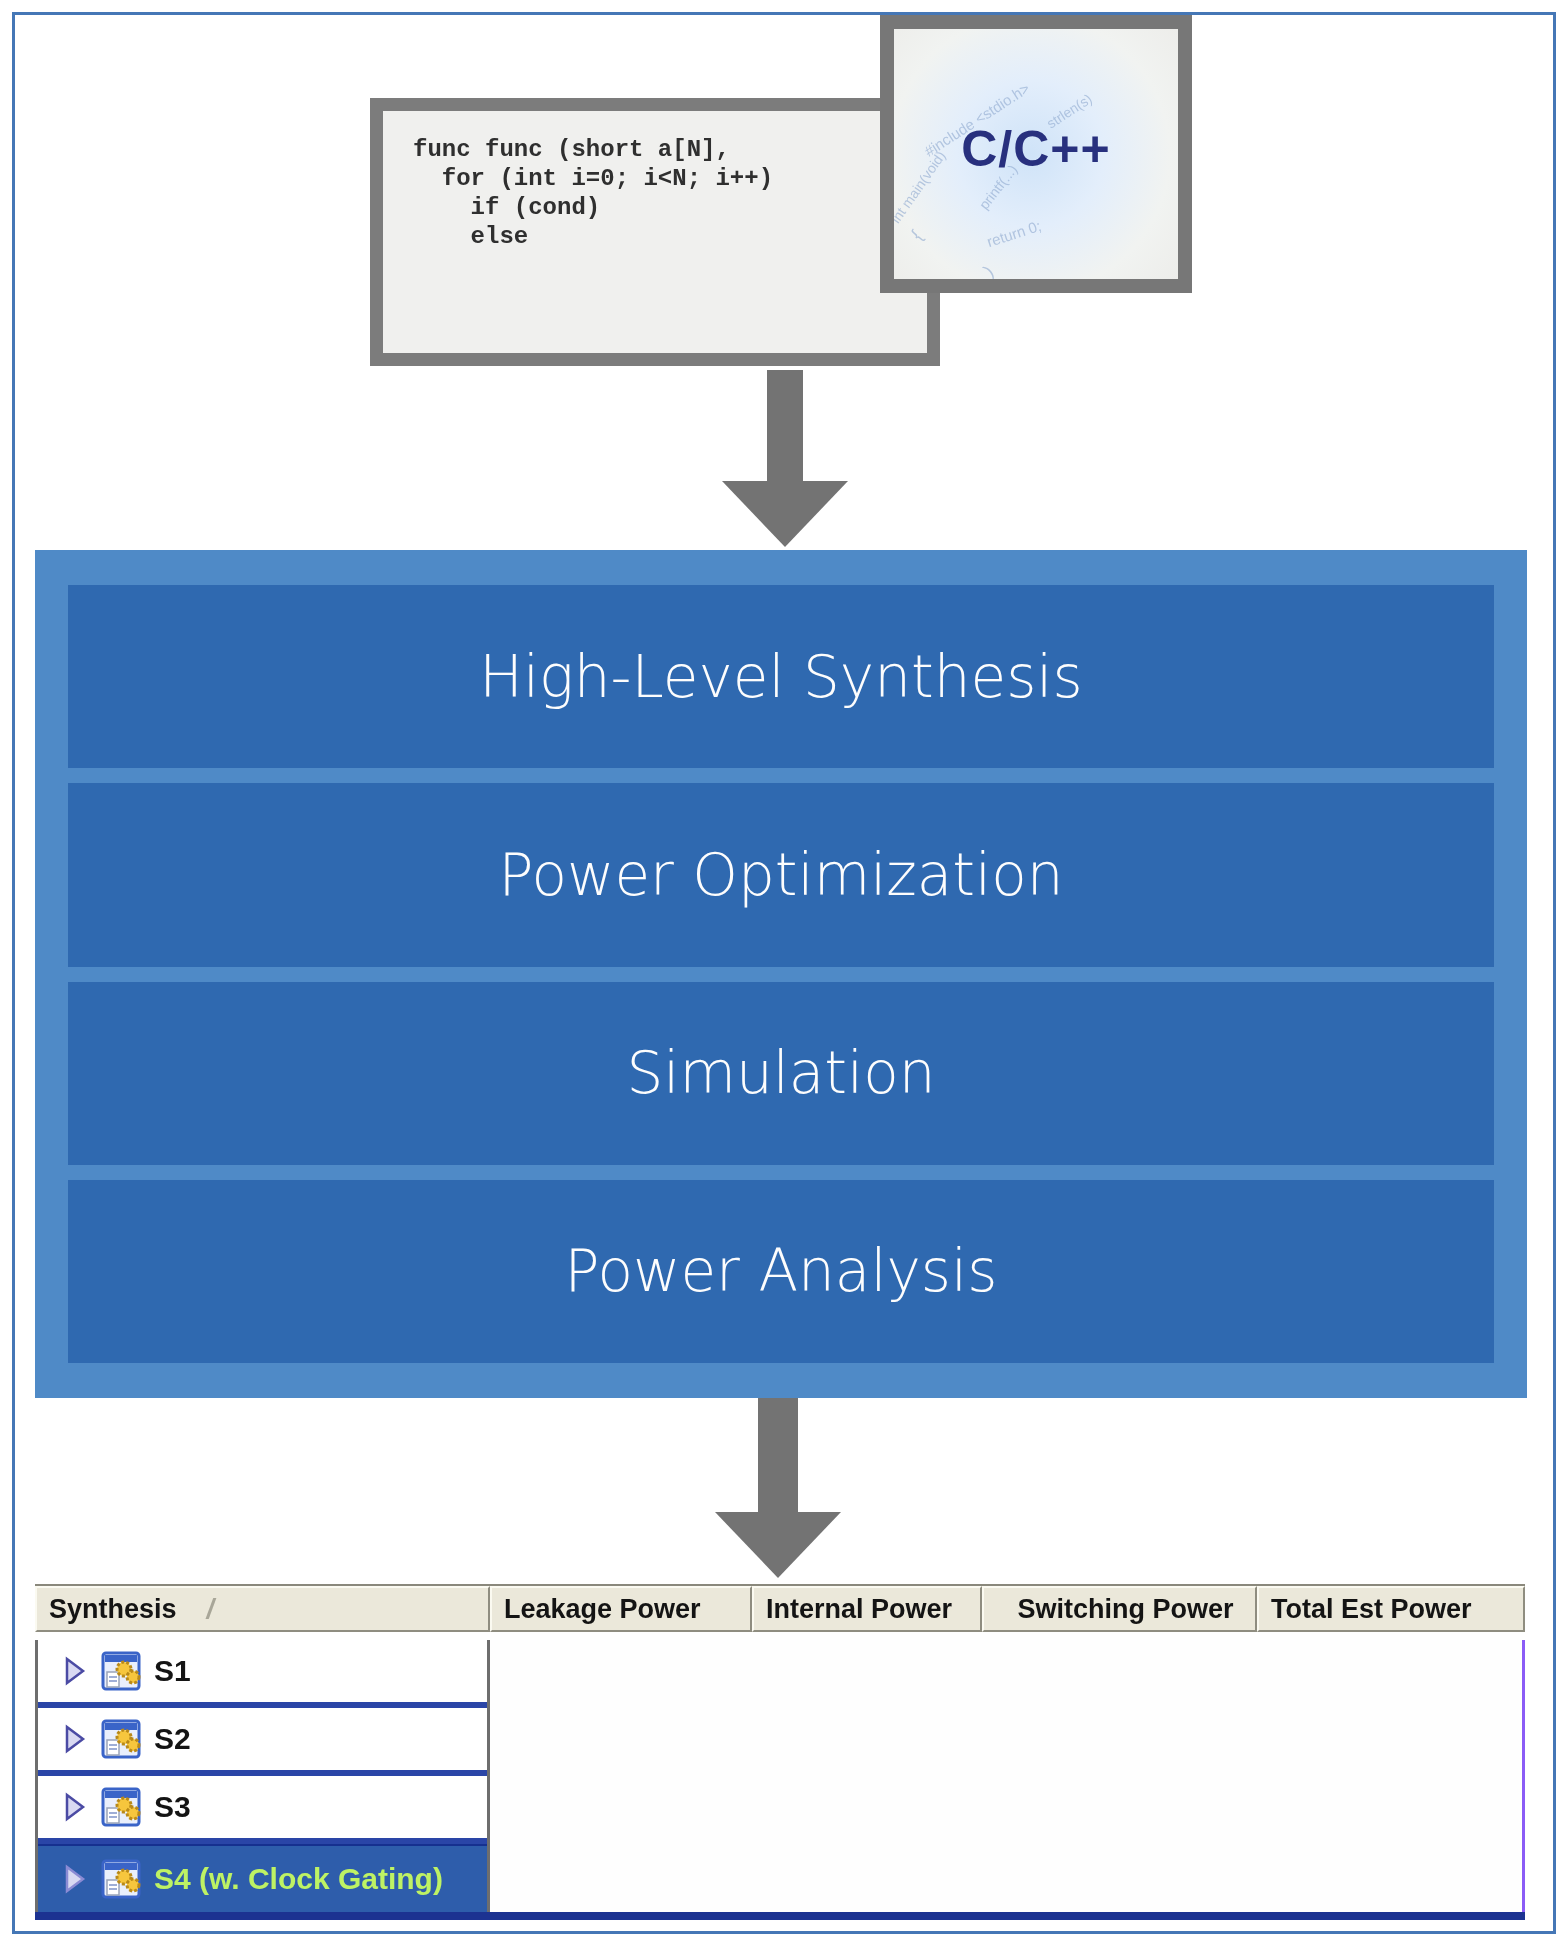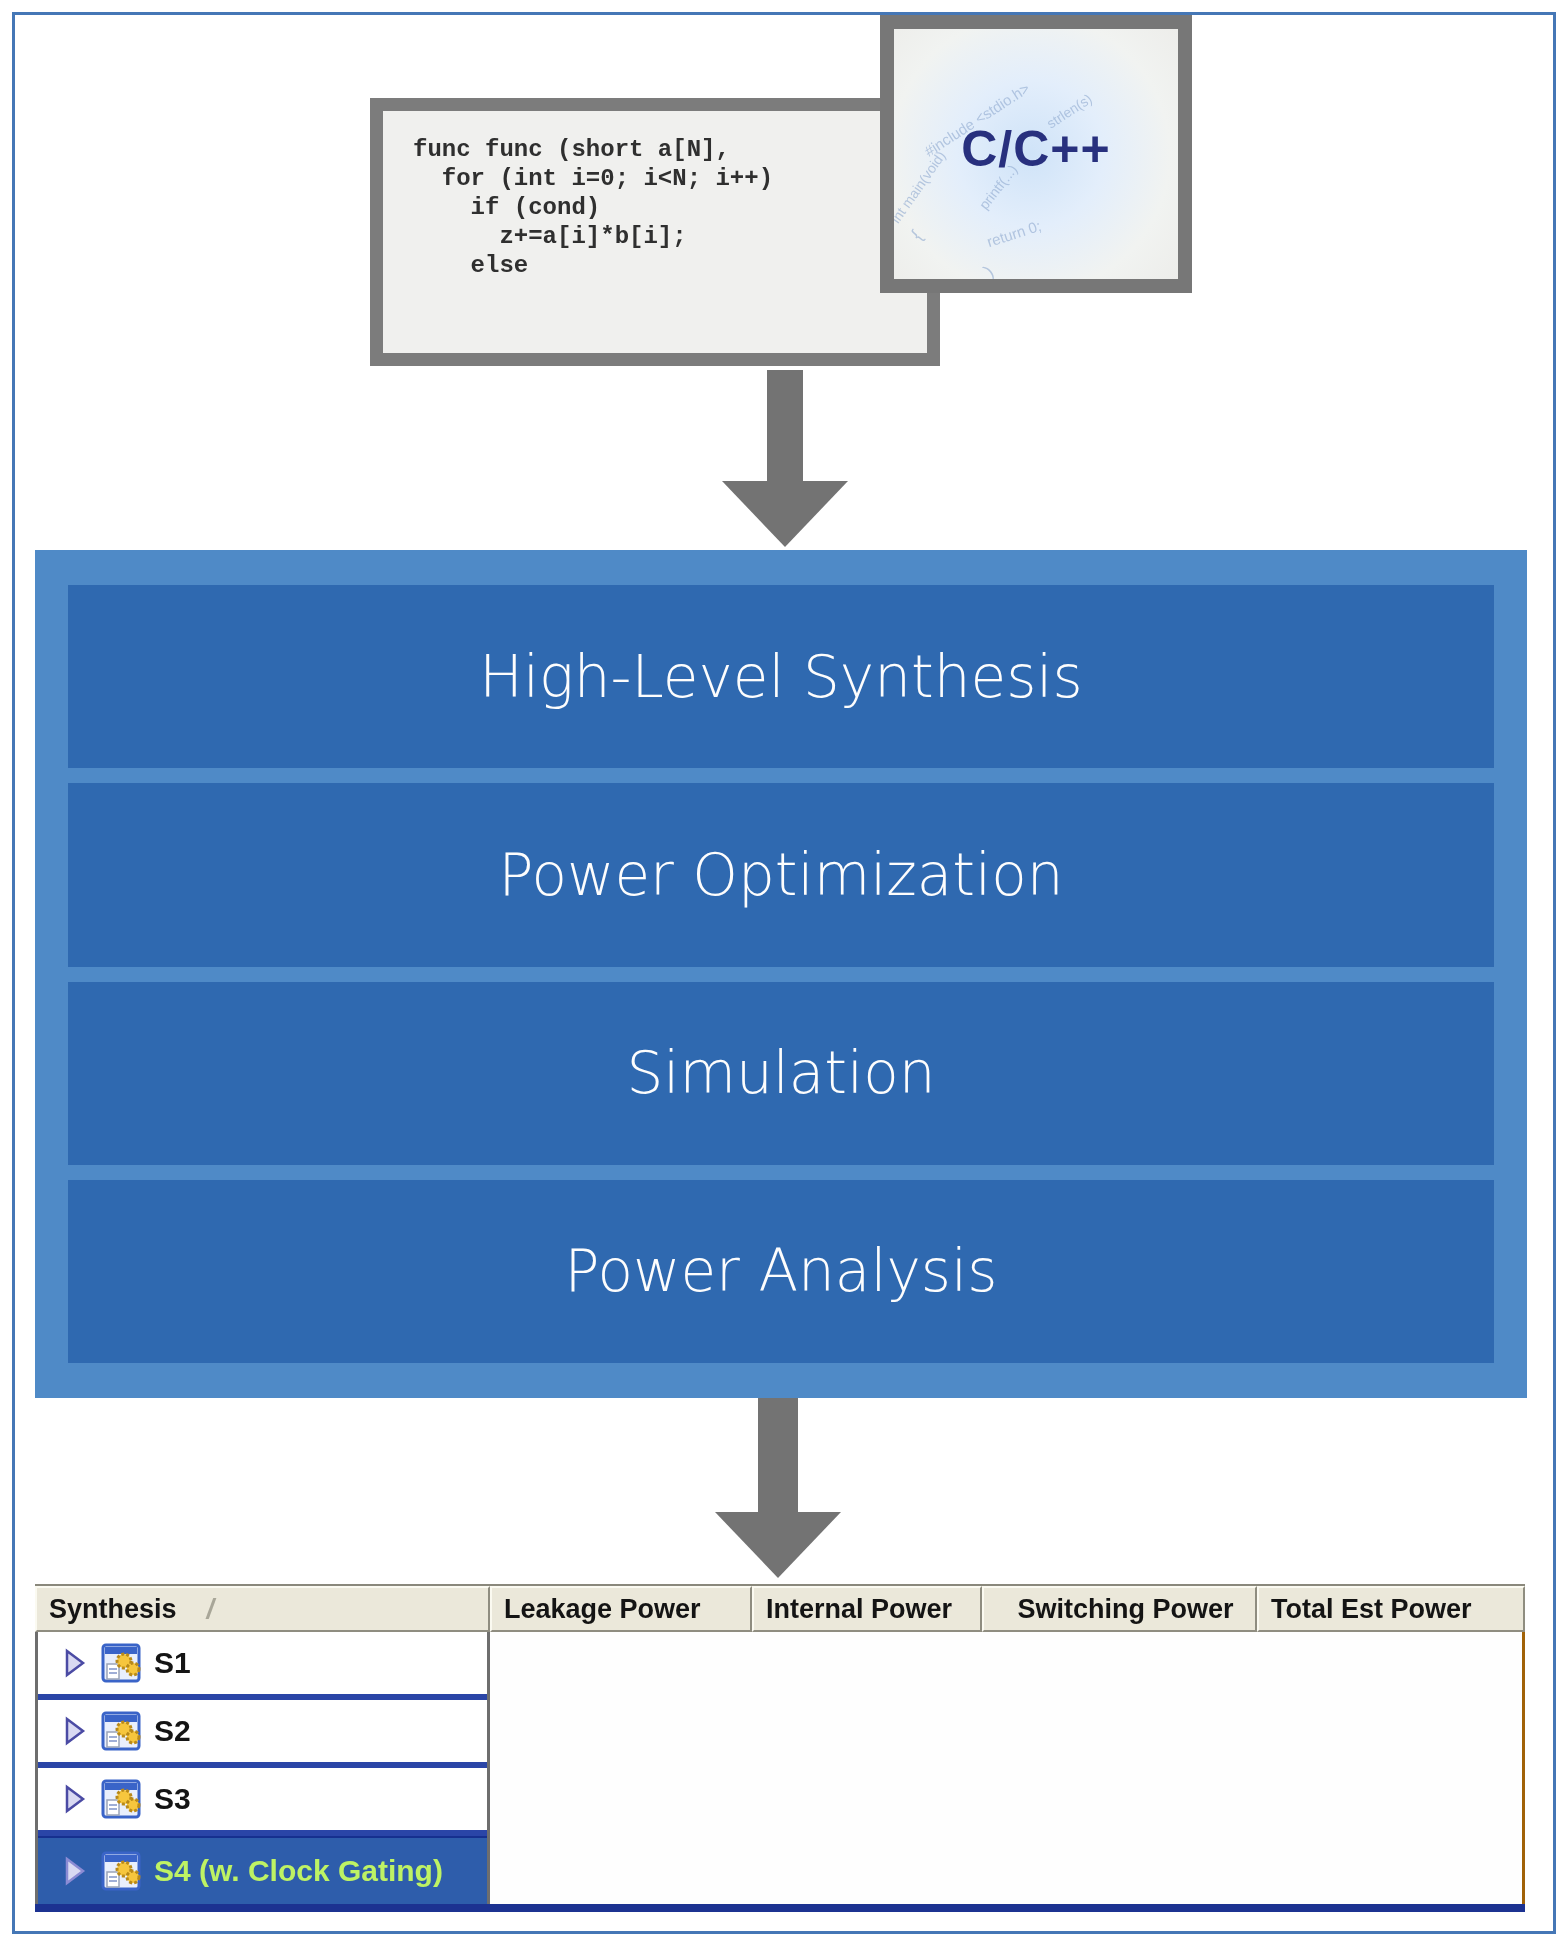--- a/index.html
+++ b/index.html
@@ -57,22 +57,22 @@
   .hcell{box-sizing:border-box;background:#ebe8da;color:#141414;font-weight:bold;font-size:27px;
          line-height:42px;padding-left:12px;overflow:hidden;white-space:nowrap;
          border-top:2px solid #fbfaf1;border-left:2px solid #fbfaf1;
          border-right:2px solid #8f8d80;border-bottom:2px solid #8f8d80;}
   .hcell.c0{width:455px;}
   .hcell.c1{width:262px;}
   .hcell.c2{width:230px;}
   .hcell.c3{width:275px;text-align:center;}
   .hcell.c4{flex:1;}
   .sort-slash{color:#a8a698;margin-left:30px;font-style:italic;font-weight:bold;}
-  .table-body{display:flex;border-left:3px solid #6e6e6e;border-right:3px solid #a16207;
-              box-sizing:border-box;}
+  .table-body{display:flex;border-left:3px solid #6e6e6e;border-right:3px solid #8b5cf6;
+              box-sizing:border-box;margin-top:8px;}
   .solution-col{width:452px;box-sizing:border-box;border-right:3px solid #6e6e6e;background:#ffffff;}
   .results-area{flex:1;background:#fefefe;}
   .srow{height:68px;box-sizing:border-box;display:flex;align-items:center;
         padding-left:26px;background:#ffffff;color:#141414;font-weight:bold;font-size:30px;}
   .srow.sep{border-bottom:6px solid #2a45a7;}
   .srow.selected{background:#2e5dab;color:#bef264;border-top:2px solid #16308f;align-items:center;}
   .tri{width:22px;height:30px;margin-right:14px;flex:none;}
   .sol-ico{width:42px;height:42px;margin-right:12px;flex:none;}
   .table-bottom{height:8px;background:#1c3291;}
 </style>
@@ -80,21 +80,20 @@
 <body>
 
 <div id="canvas">
 
   <div class="outer-frame"></div>
 
   <div class="code-box">
     <div class="code-line">func func (short a[N],</div>
     <div class="code-line">  for (int i=0; i&lt;N; i++)</div>
     <div class="code-line">    if (cond)</div>
-    <div class="code-line">      z+=a[i]*b[i];</div>
     <div class="code-line">    else</div>
   </div>
 
   <div class="cpp-box">
     <span class="wm wm1">#include &lt;stdio.h&gt;</span>
     <span class="wm wm2">int main(void)</span>
     <span class="wm wm3">{</span>
     <span class="wm wm4">printf(...)</span>
     <span class="wm wm5">strlen(s)</span>
     <span class="wm wm6">return 0;</span>

